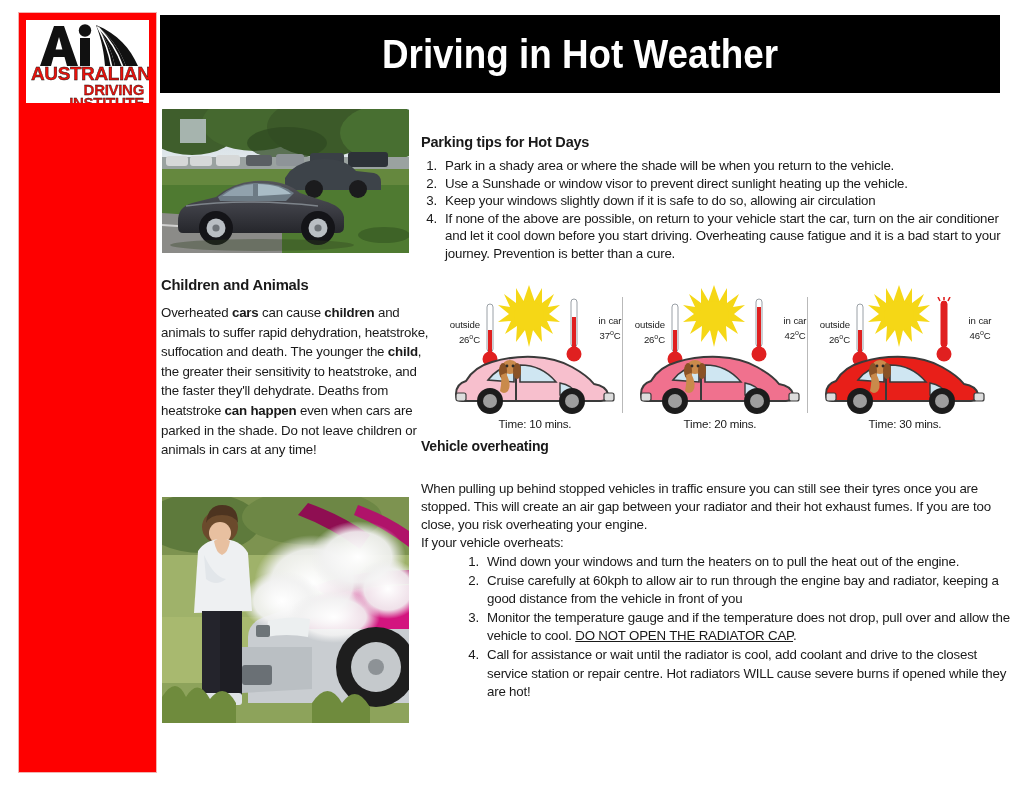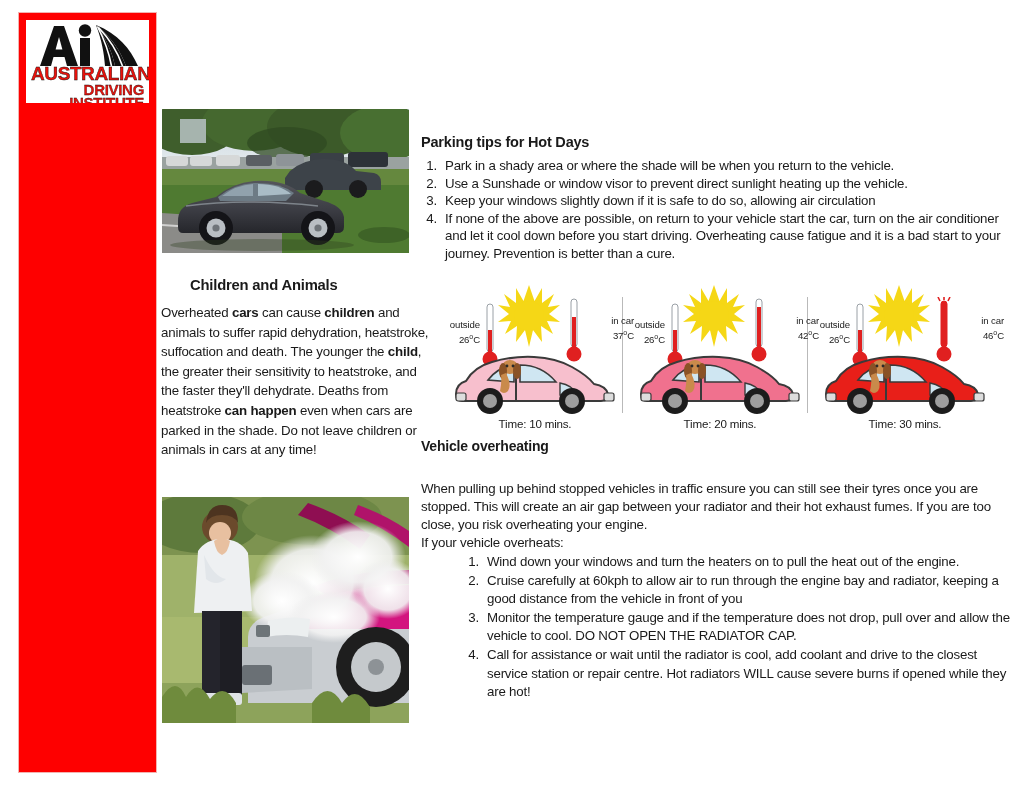--- a/index.html
+++ b/index.html
@@ -181,21 +181,20 @@
   
   .child-heading {
     position: absolute;
     left: 161px;
     top: 277px;
     color: #1a1a1a;
     font-family: "Liberation Sans", sans-serif;
     font-weight: bold;
     font-size: 14.8px;
     letter-spacing: -0.2px;
-    margin-left: 29px;
   }
   .child-body {
     position: absolute;
     left: 161px;
     top: 303px;
     width: 275px;
     color: #1a1a1a;
     font-size: 13.3px;
     line-height: 19.6px;
     letter-spacing: -0.2px;
@@ -255,21 +254,21 @@
   .tlabel-left {
     left: -6px;
     top: 36px;
     width: 46px;
     text-align: right;
   }
   .tlabel-right {
     left: 146px;
     top: 32px;
     width: 48px;
-    text-align: right;
+    text-align: center;
   }
   .supo { font-size: 7px; vertical-align: super; }
 
   .carwrap {
     position: absolute;
     left: 14px;
     top: 70px;
     width: 162px;
     height: 62px;
   }
@@ -312,21 +311,21 @@
     width: 555px;
     color: #1a1a1a;
     font-size: 13.3px;
     line-height: 18.6px;
     letter-spacing: -0.2px;
   }
   .overheat-list .olnum {
     width: 30px;
     flex: 0 0 30px;
   }
-  .u { }
+  .u { text-decoration: underline; }
 
   
   .footer-text {
     position: absolute;
     left: 180px;
     top: 735px;
     width: 800px;
     text-align: center;
     color: #c00000;
     font-family: "Liberation Sans", sans-serif;
@@ -357,20 +356,23 @@
         <path d="M92 44 C86 28 78 16 62 3 C73 18 78 30 81 44 Z" fill="#111"></path>
         <path d="M81 44 C78 30 73 18 62 3 C68 19 70 31 71 44 Z" fill="#111"></path>
         <path d="M88.5 44 C83.5 29.5 77 18.5 64.5 5.5" stroke="#fff" stroke-width="1.6" fill="none"></path>
         <path d="M77.5 44 C75 30 71 19 63.5 4.5" stroke="#fff" stroke-width="1.6" fill="none"></path>
       </svg>
       <div class="logo-text1">AUSTRALIAN</div>
       <div class="logo-text2">DRIVING INSTITUTE</div>
     </div>
   </div>
 
+  <div class="title-banner">
+    <div class="title-text">Driving in Hot Weather</div>
+  </div>
 
   <div class="photo-park">
     <svg viewBox="0 0 247 144" width="247" height="144" preserveAspectRatio="none">
       <defs>
         <linearGradient id="skyg" x1="0" y1="0" x2="0" y2="1">
           <stop offset="0%" stop-color="#c8d4dd"></stop>
           <stop offset="100%" stop-color="#e6ecef"></stop>
         </linearGradient>
         <linearGradient id="carbody" x1="0" y1="0" x2="0" y2="1">
           <stop offset="0%" stop-color="#55565c"></stop>

